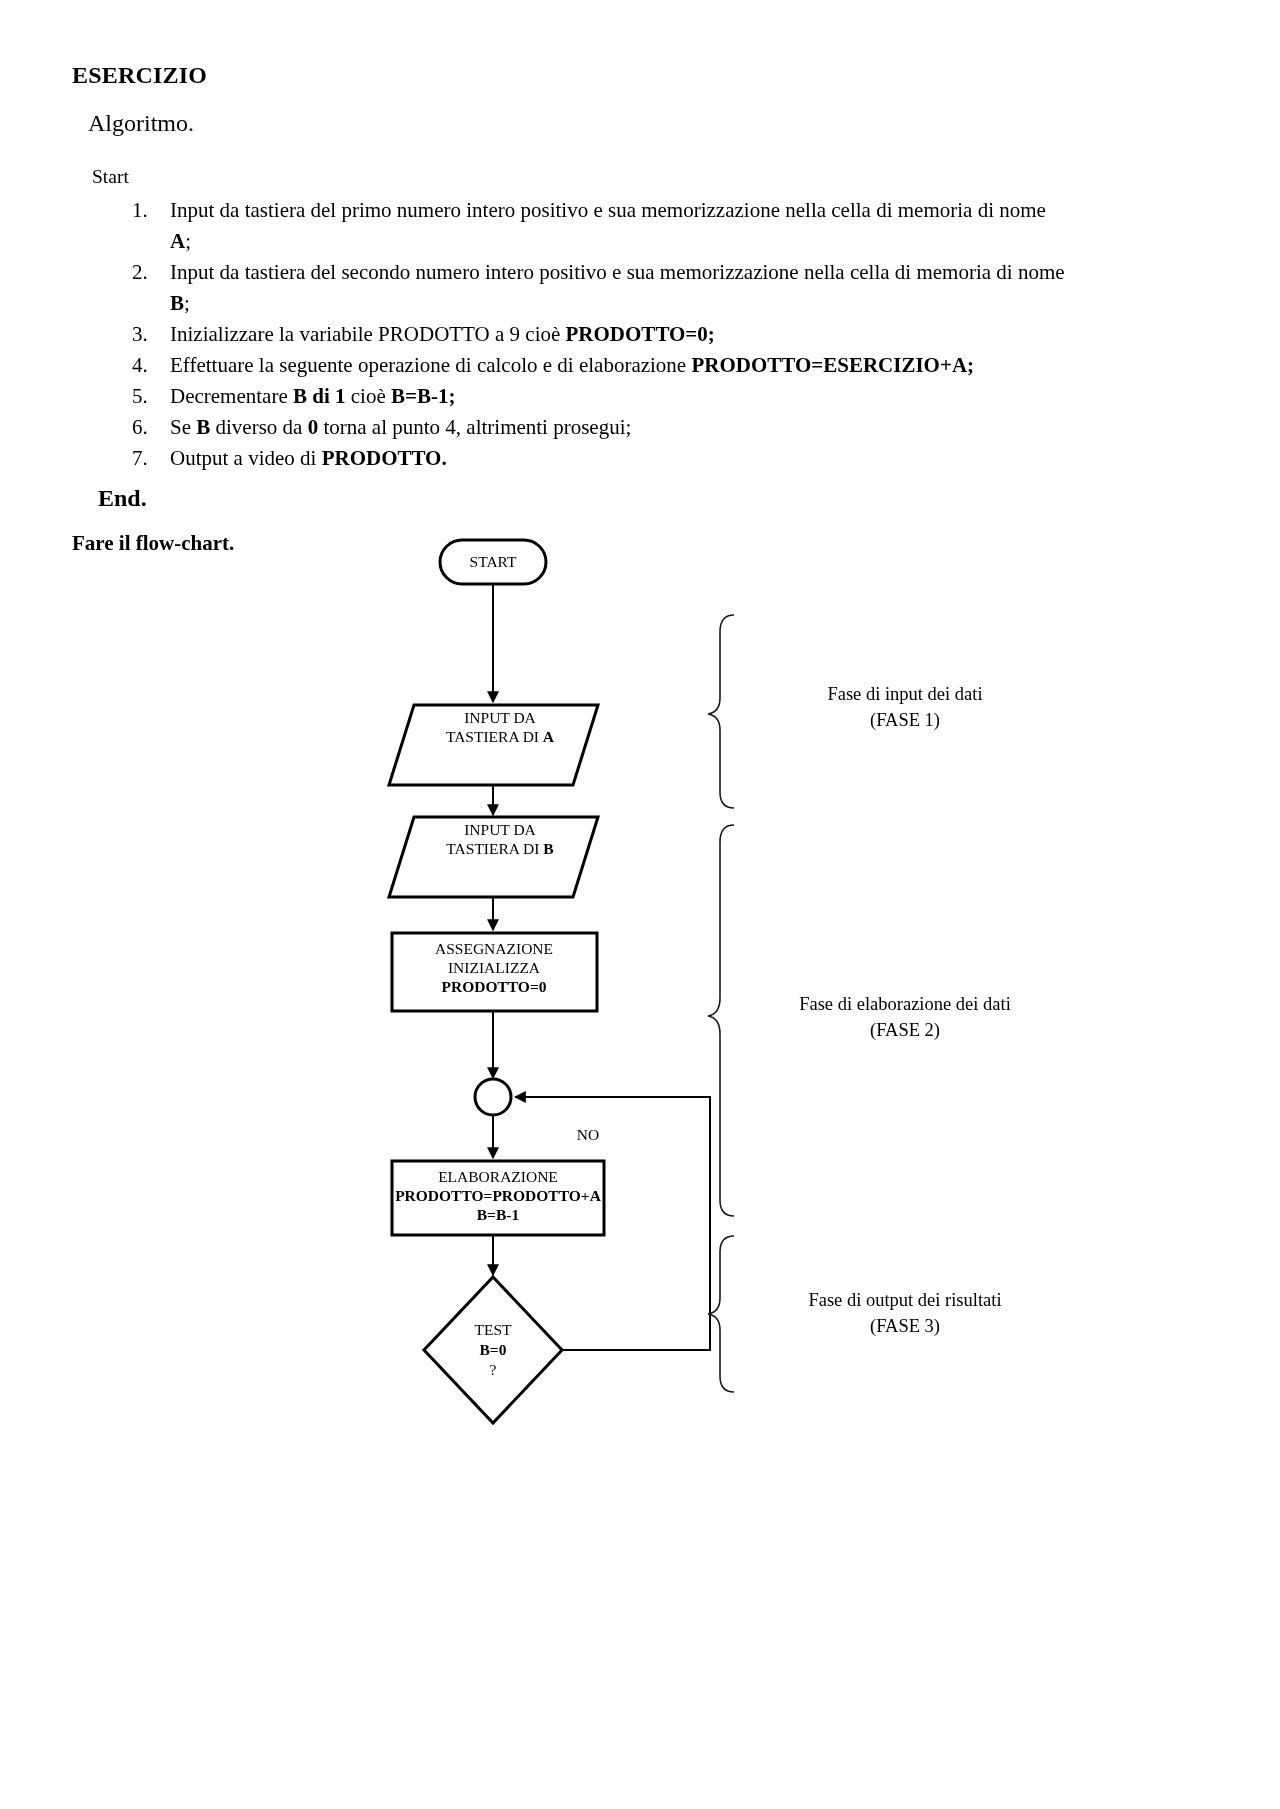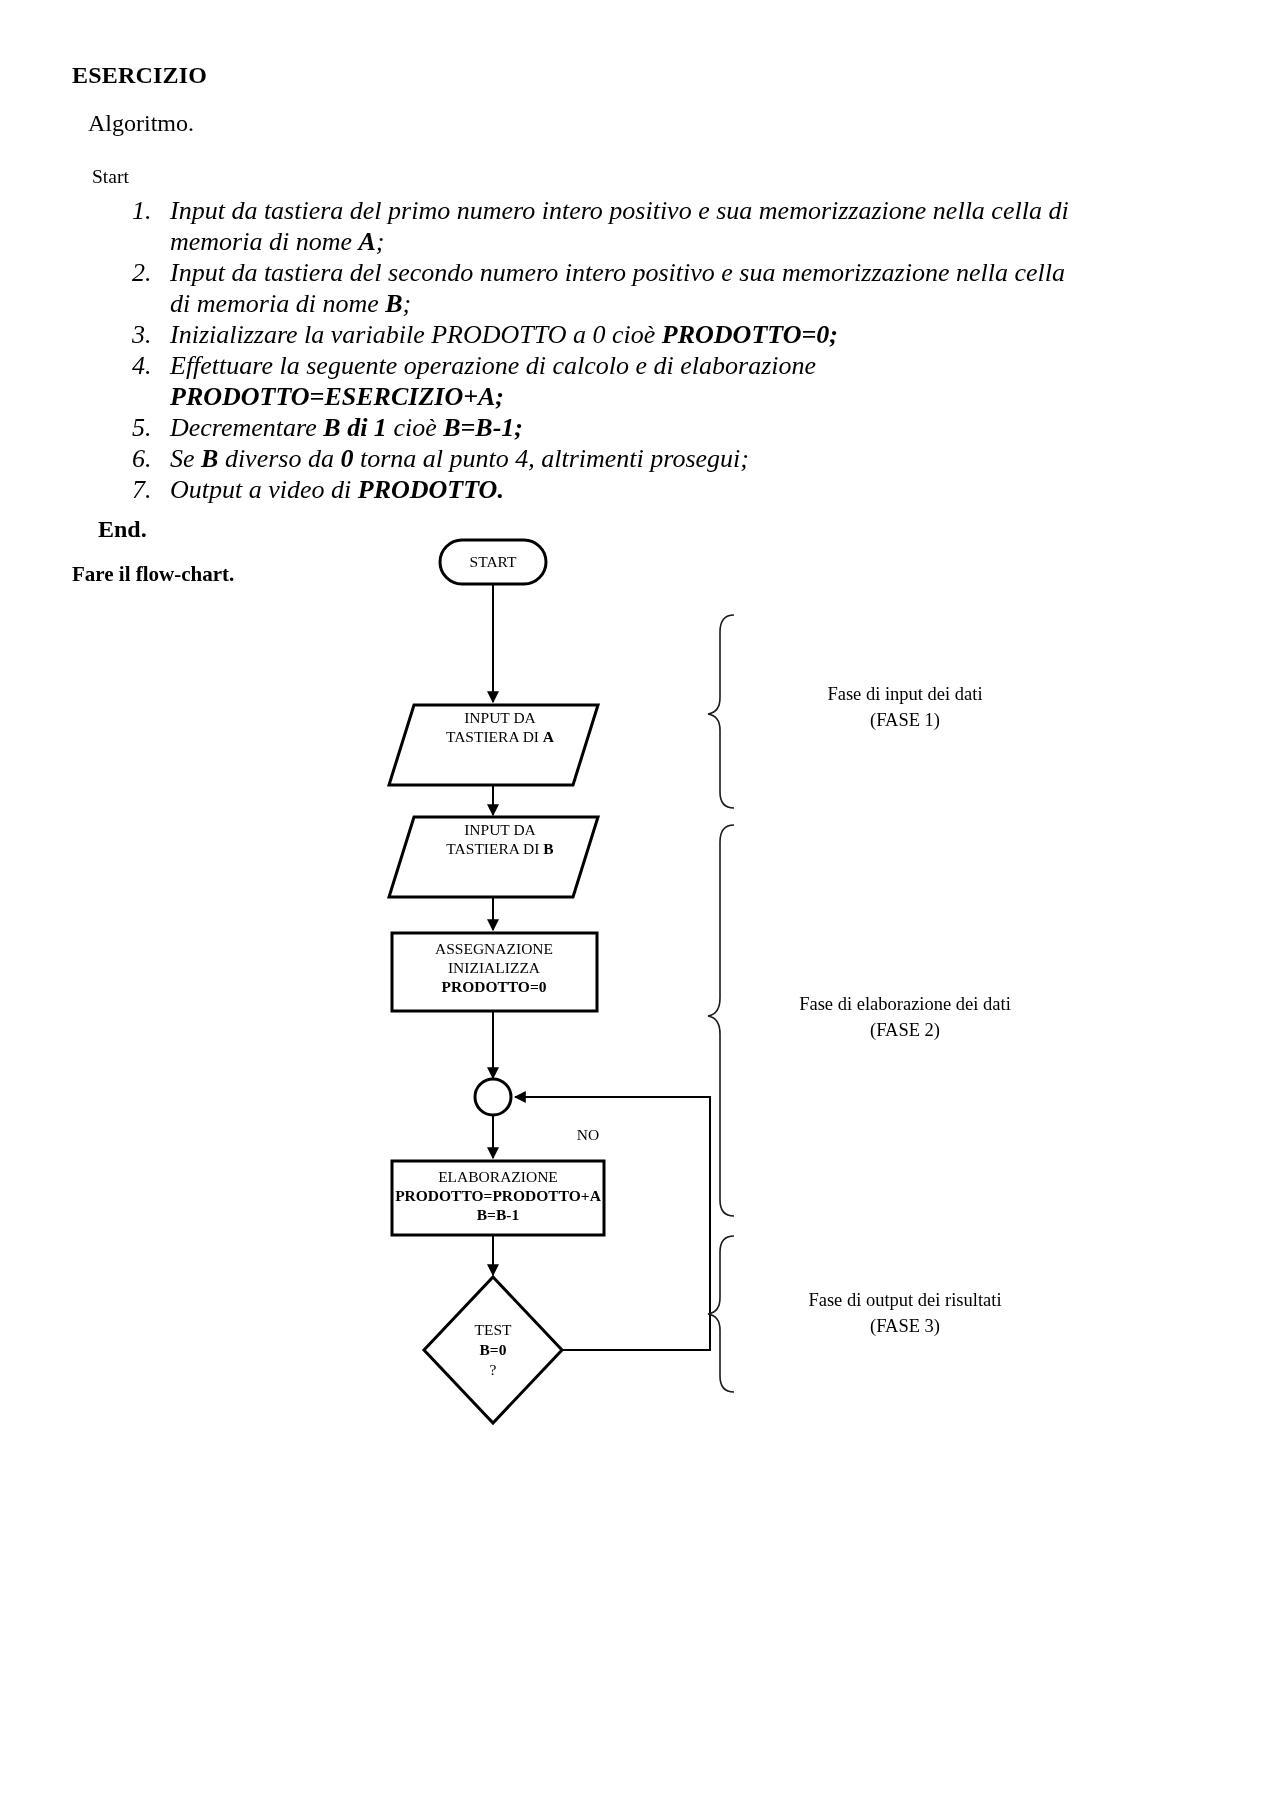--- a/index.html
+++ b/index.html
@@ -62,26 +62,25 @@
     font-weight: bold;
   }
   ol.steps {
     margin: 0;
     padding: 0 0 0 60px;
     list-style: none;
     counter-reset: stepc;
   }
   ol.steps li {
     counter-increment: stepc;
-    font-size: 26px;
+    font-size: 21px;
     line-height: 31px;
     position: relative;
     padding-left: 38px;
     margin-bottom: 0px;
-    font-style: italic;
   }
   ol.steps li::before {
     content: counter(stepc) ".";
     position: absolute;
     left: 0;
     top: 0;
     width: 28px;
     text-align: left;
   }
   .b { font-weight: bold; }
@@ -151,21 +150,21 @@
     <p class="start-line">Start</p>
 
     <ol class="steps">
       <li>
         <span>Input da tastiera del primo numero intero positivo e sua memorizzazione nella cella di memoria di nome </span><span class="b">A</span><span>;</span>
       </li>
       <li>
         <span>Input da tastiera del secondo numero intero positivo e sua memorizzazione nella cella di memoria di nome </span><span class="b">B</span><span>;</span>
       </li>
       <li>
-        <span>Inizializzare la variabile PRODOTTO a 0 cioè </span><span class="b">PRODOTTO=0;</span><span></span>
+        <span>Inizializzare la variabile PRODOTTO a 9 cioè </span><span class="b">PRODOTTO=0;</span><span></span>
       </li>
       <li>
         <span>Effettuare la seguente operazione di calcolo e di elaborazione </span><span class="b">PRODOTTO=ESERCIZIO+A;</span><span></span>
       </li>
       <li>
         <span>Decrementare </span><span class="b">B di 1</span><span> cioè </span><span class="b">B=B-1;</span><span></span>
       </li>
       <li>
         <span>Se </span><span class="b">B</span><span> diverso da </span><span class="b">0</span><span> torna al punto 4, altrimenti prosegui;</span>
       </li>

